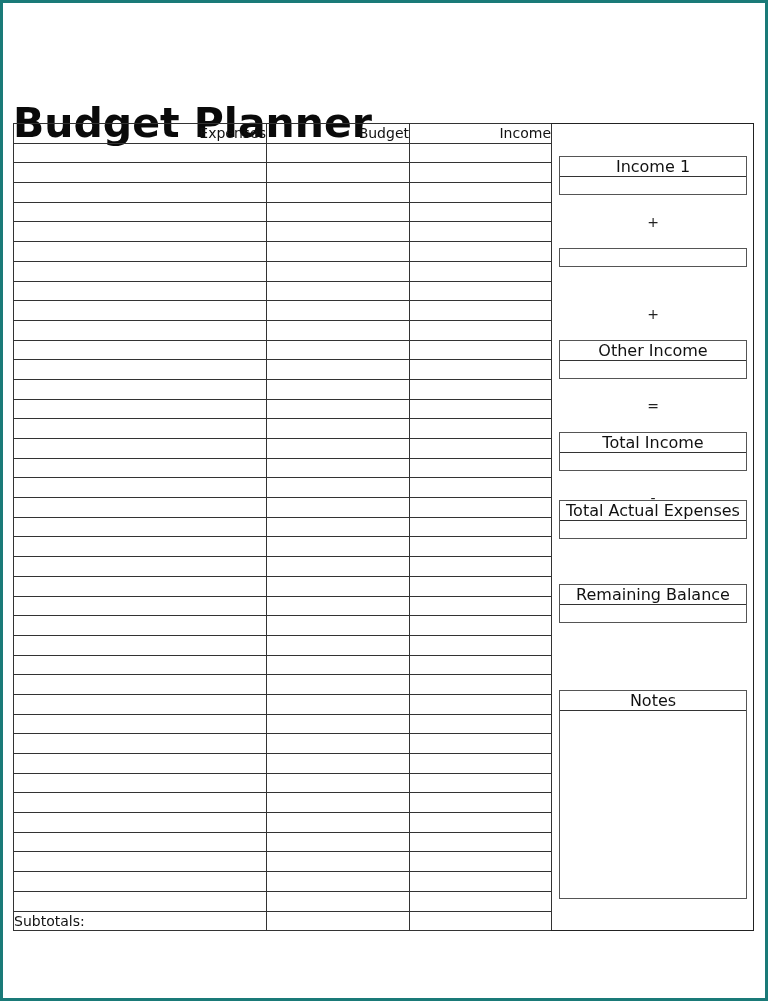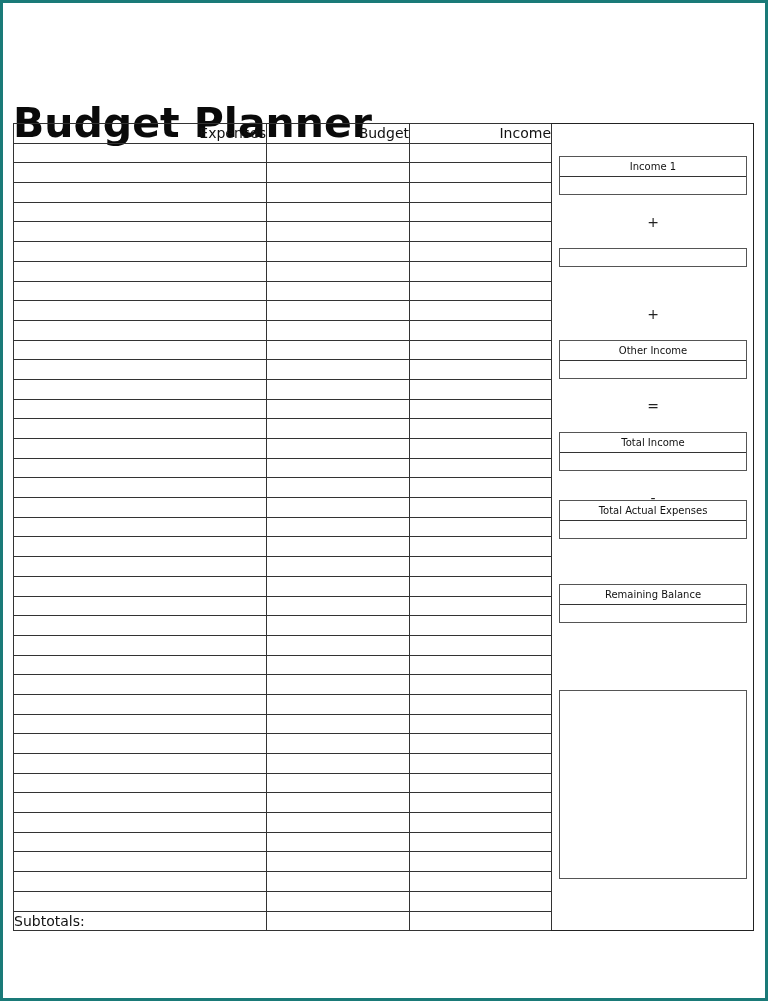--- a/index.html
+++ b/index.html
@@ -7,21 +7,21 @@
          font-family:"DejaVu Sans", sans-serif; color:#111; }
   .frame { position:absolute; left:0; top:0; width:762px; height:995px; border:3px solid #1a7a78; background:#fff; }
   .title { position:absolute; left:13px; top:70px; font-size:41px; line-height:52px; font-weight:bold; color:#0a0a0a; letter-spacing:0px; }
   table.exp { position:absolute; left:13px; top:123px; border-collapse:collapse; table-layout:fixed; }
   table.exp td, table.exp th { border:1px solid #333; padding:0; height:18.7px; font-size:14px; font-weight:normal; line-height:18px; }
   table.exp th { text-align:right; }
   table.exp col.c1 { width:253px; } table.exp col.c2 { width:143px; } table.exp col.c3 { width:142px; }
   td.sub-label { text-align:left; padding-right:1px; }
   .panel { position:absolute; left:551px; top:123px; width:203px; height:808px; border:1px solid #222; box-sizing:border-box; border-left:none; }
   .box { position:absolute; left:559px; width:188px; border:1px solid #555; box-sizing:border-box; background:#fff; }
-  .box .hdr { height:19px; border-bottom:1px solid #333; text-align:center; font-size:10px; line-height:19px; }
+  .box .hdr { height:19px; border-bottom:1px solid #333; text-align:center; font-size:16px; line-height:19px; }
   .box .val { height:17px; }
   .op { position:absolute; left:559px; width:188px; text-align:center; font-size:14px; line-height:16px; color:#222; }
   .notes .body { height:187px; }
 </style>
 </head>
 <body>
 
 <div class="frame"></div>
 
 <h1 class="title">Budget Planner</h1>
@@ -275,14 +275,15 @@
   <div class="val"></div>
 </div>
 <div class="op" style="top:582px">=</div>
 
 <div class="box" style="top:584px">
   <div class="hdr">Remaining Balance</div>
   <div class="val"></div>
 </div>
 
 <div class="box notes" style="top:690px">
+  <div class="hdr">Notes</div>
   <div class="body"></div>
 </div>
 
 </body></html>

